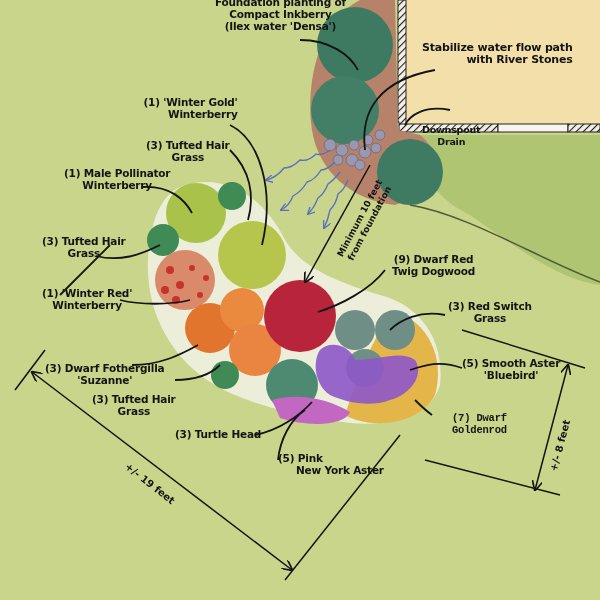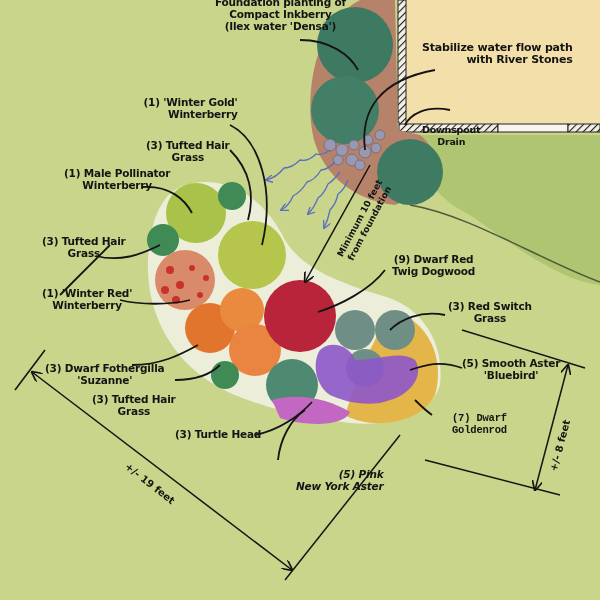--- a/index.html
+++ b/index.html
@@ -163,21 +163,21 @@
   <span>(3) Dwarf Fothergilla</span>
   <span>'Suzanne'</span>
 </div>
 <div class="lbl" style="left:92px;top:393px;">
   <span>(3) Tufted Hair</span>
   <span>Grass</span>
 </div>
 <div class="lbl" style="left:175px;top:428px;">
   <span>(3) Turtle Head</span>
 </div>
-<div class="lbl" style="left:278px;top:468px;text-align:right;font-style:italic;">
+<div class="lbl" style="left:278px;top:452px;text-align:left;">
   <span>(5) Pink</span>
   <span style="padding-left:18px;">New York Aster</span>
 </div>
 <div class="lbl" style="left:452px;top:412px;font-family:Liberation Mono, monospace;">
   <span>(7) Dwarf</span>
   <span>Goldenrod</span>
 </div>
 <div class="lbl" style="left:462px;top:357px;">
   <span>(5) Smooth Aster</span>
   <span>'Bluebird'</span>

